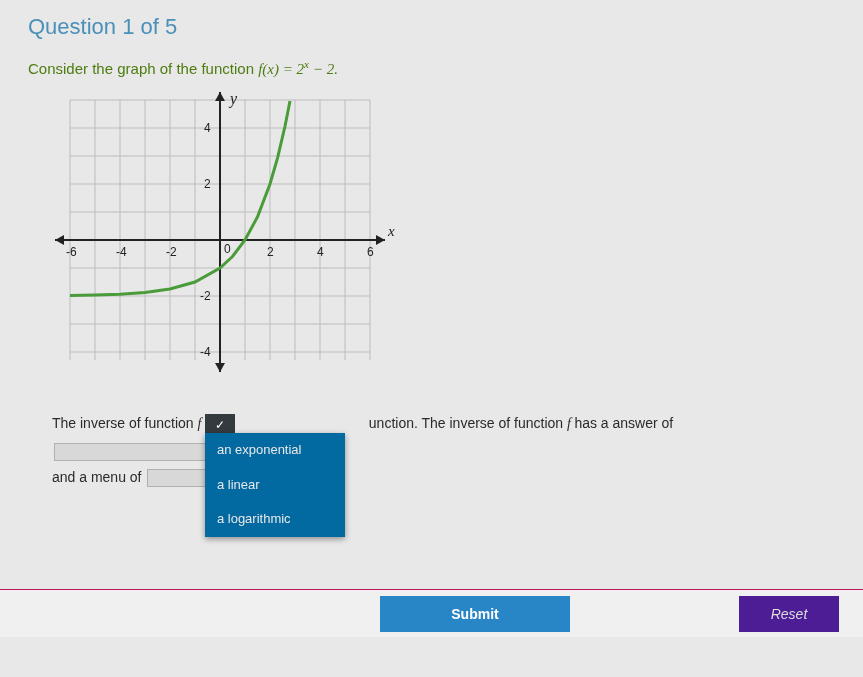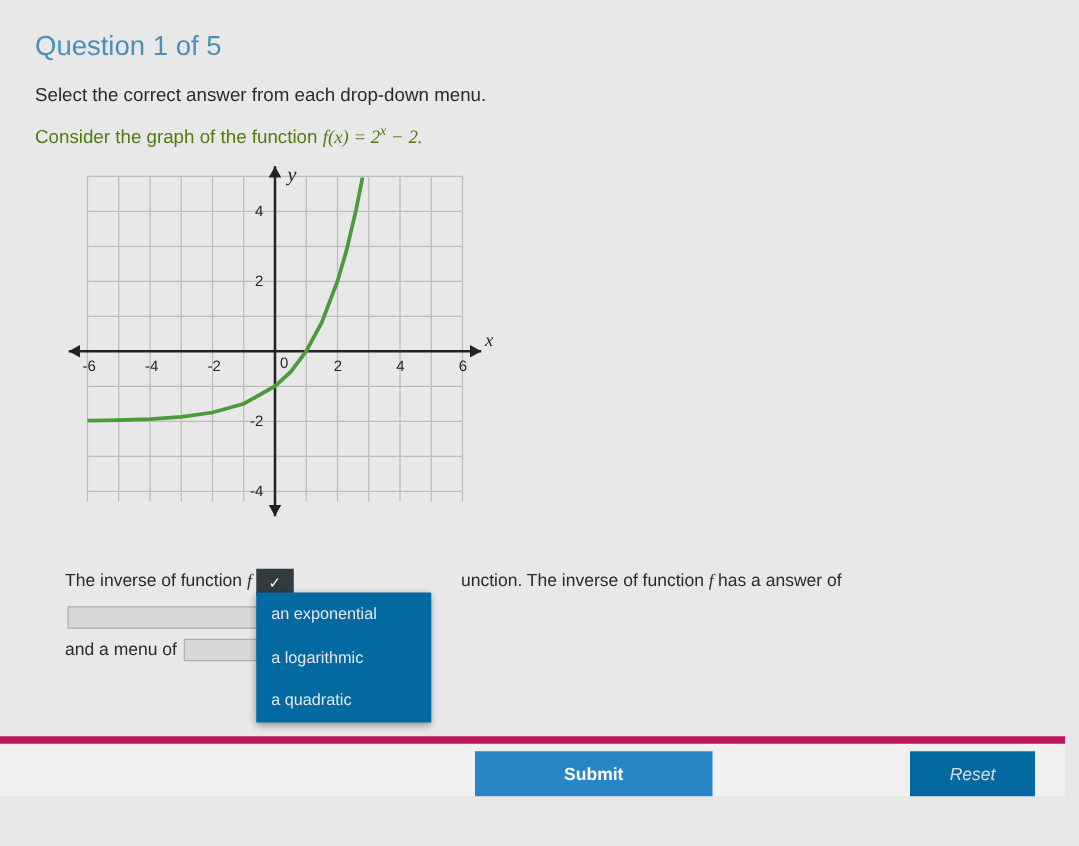--- a/index.html
+++ b/index.html
@@ -5,21 +5,21 @@
   * { margin: 0; padding: 0; box-sizing: border-box; }
   body {
     font-family: Arial, sans-serif;
     background: #e8e8e8;
     width: 863px;
     height: 677px;
     position: relative;
     overflow: hidden;
   }
   .page {
-    padding: 24px 28px;
+    padding: 14px 28px;
   }
   .question-title {
     color: #4a90b8;
     font-size: 22px;
     font-weight: 500;
     margin-bottom: 18px;
   }
   .instructions {
     color: #2a2a2a;
     font-size: 15px;
@@ -103,24 +103,24 @@
     z-index: 20;
   }
   .dropdown-item {
     padding: 5px 12px;
     cursor: pointer;
   }
   .button-bar {
     position: absolute;
     bottom: 40px;
     left: 0;
-    right: 11px;
+    right: 0;
     height: 48px;
     background: #f0f0f0;
-    border-top: 6px solid #be185d;
+    border-top: 1px solid #be185d;
     z-index: 1;
   }
   .submit-btn {
     position: absolute;
     left: 380px;
     top: 6px;
     width: 190px;
     height: 36px;
     background: #2886c7;
     color: #fff;
@@ -130,38 +130,37 @@
     align-items:center;
     justify-content:center;
     cursor:pointer;
   }
   .reset-btn {
     position: absolute;
     right: 24px;
     top: 6px;
     width: 100px;
     height: 36px;
-    background: #0369a1;
+    background: #4c1d95;
     color: #ddd;
     font-size: 14px;
     display:flex;
     align-items:center;
     justify-content:center;
     cursor:pointer;
     font-style: italic;
   }
   .fstyle { font-style: italic; font-family: 'Times New Roman', serif;}
   .check { font-size:12px; }
 </style>
 </head>
 <body>
 
 <div class="page">
   <div class="question-title">Question 1 of 5</div>
-  <div class="instructions">Select the correct answer from each drop-down menu.</div>
   <div class="formula">
     <span>Consider the graph of the function </span>
     <span class="math">f(x) = 2<sup>x</sup> − 2.</span>
   </div>
 
   <div class="graph-container">
     <svg width="360" height="290" viewBox="0 0 360 290">
 
       <g stroke="#bcbcbc" stroke-width="1">
 
@@ -235,22 +234,22 @@
   </div>
 
   <div class="answer-area">
     <span>The inverse of function </span><span class="fstyle">f </span>
     <span class="dropdown-trigger">
       <span class="sel">
           <span class="check">✓</span>
         </span>
       <div class="dropdown-menu">
         <div class="dropdown-item">an exponential</div>
+        <div class="dropdown-item">a linear</div>
         <div class="dropdown-item">a logarithmic</div>
-        <div class="dropdown-item">a quadratic</div>
       </div>
     </span>
     <span>unction. The inverse of function </span><span class="fstyle">f </span><span>has a answer of</span>
     <span class="blank wide"><span class="caret-down" style="float:right;margin:6px 6px 0 0"></span></span>
     <br>
     <span>and a menu of</span>
     <span class="blank"></span>
   </div>
 </div>
 

